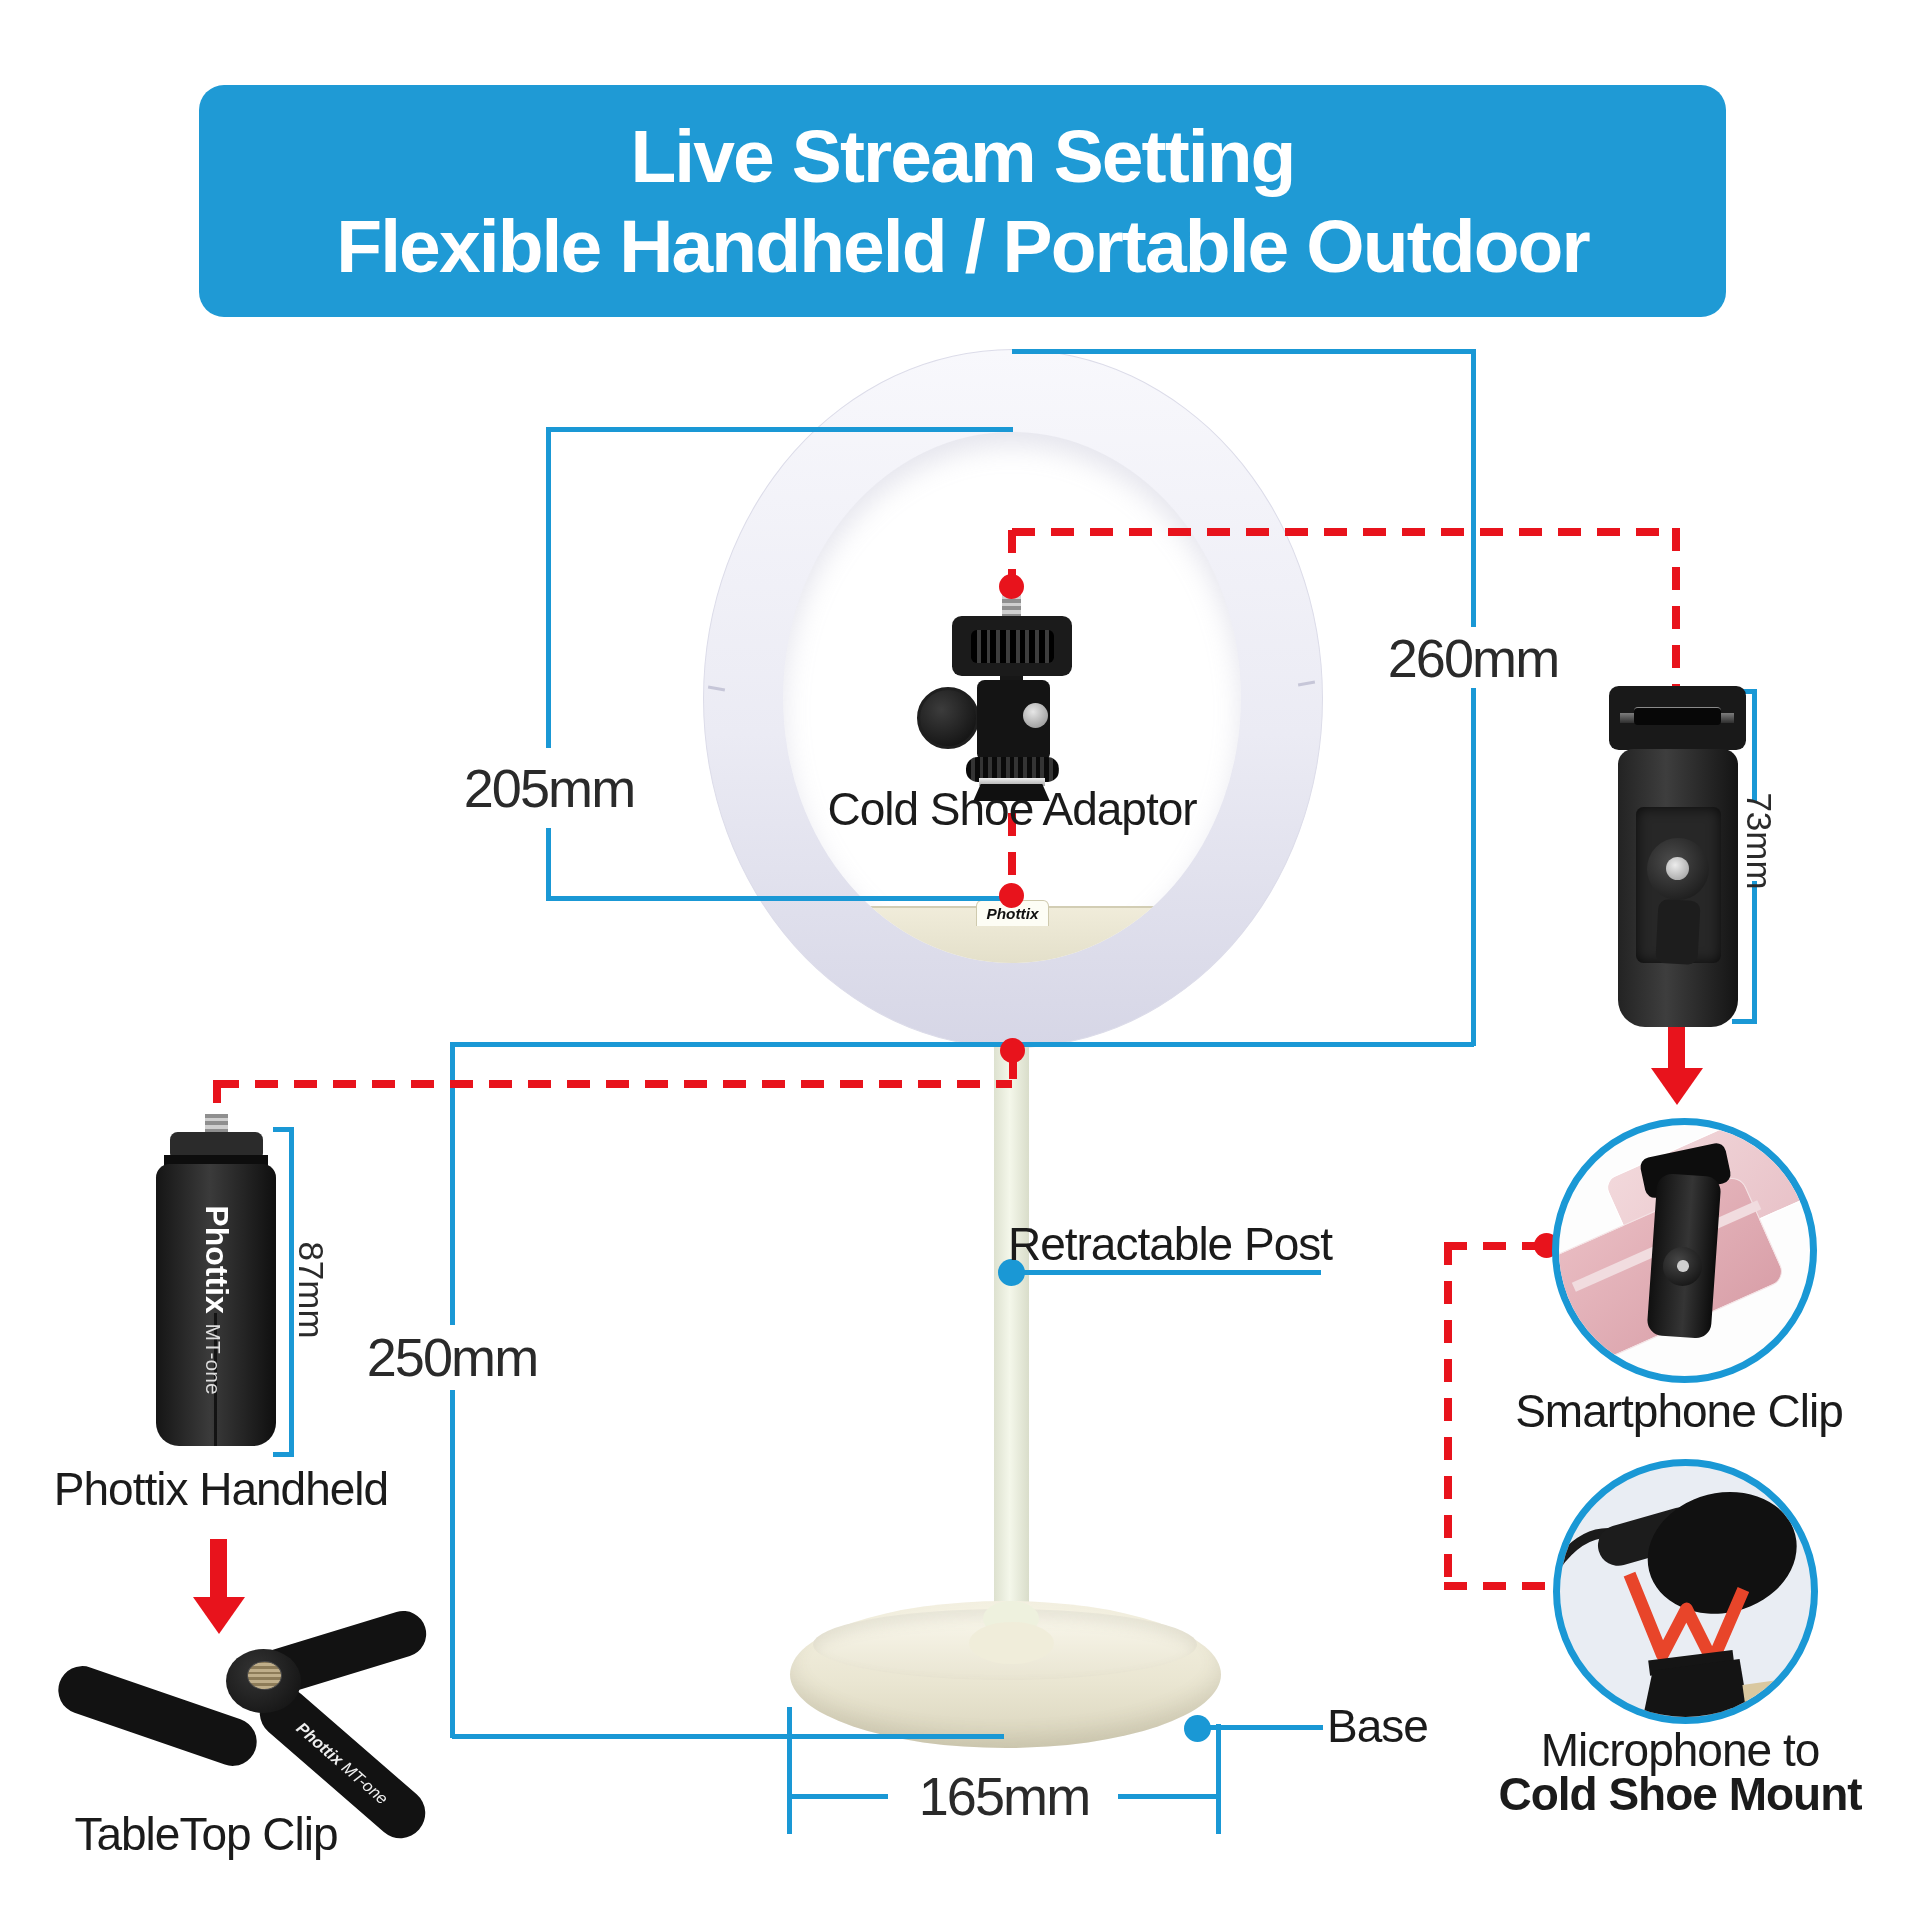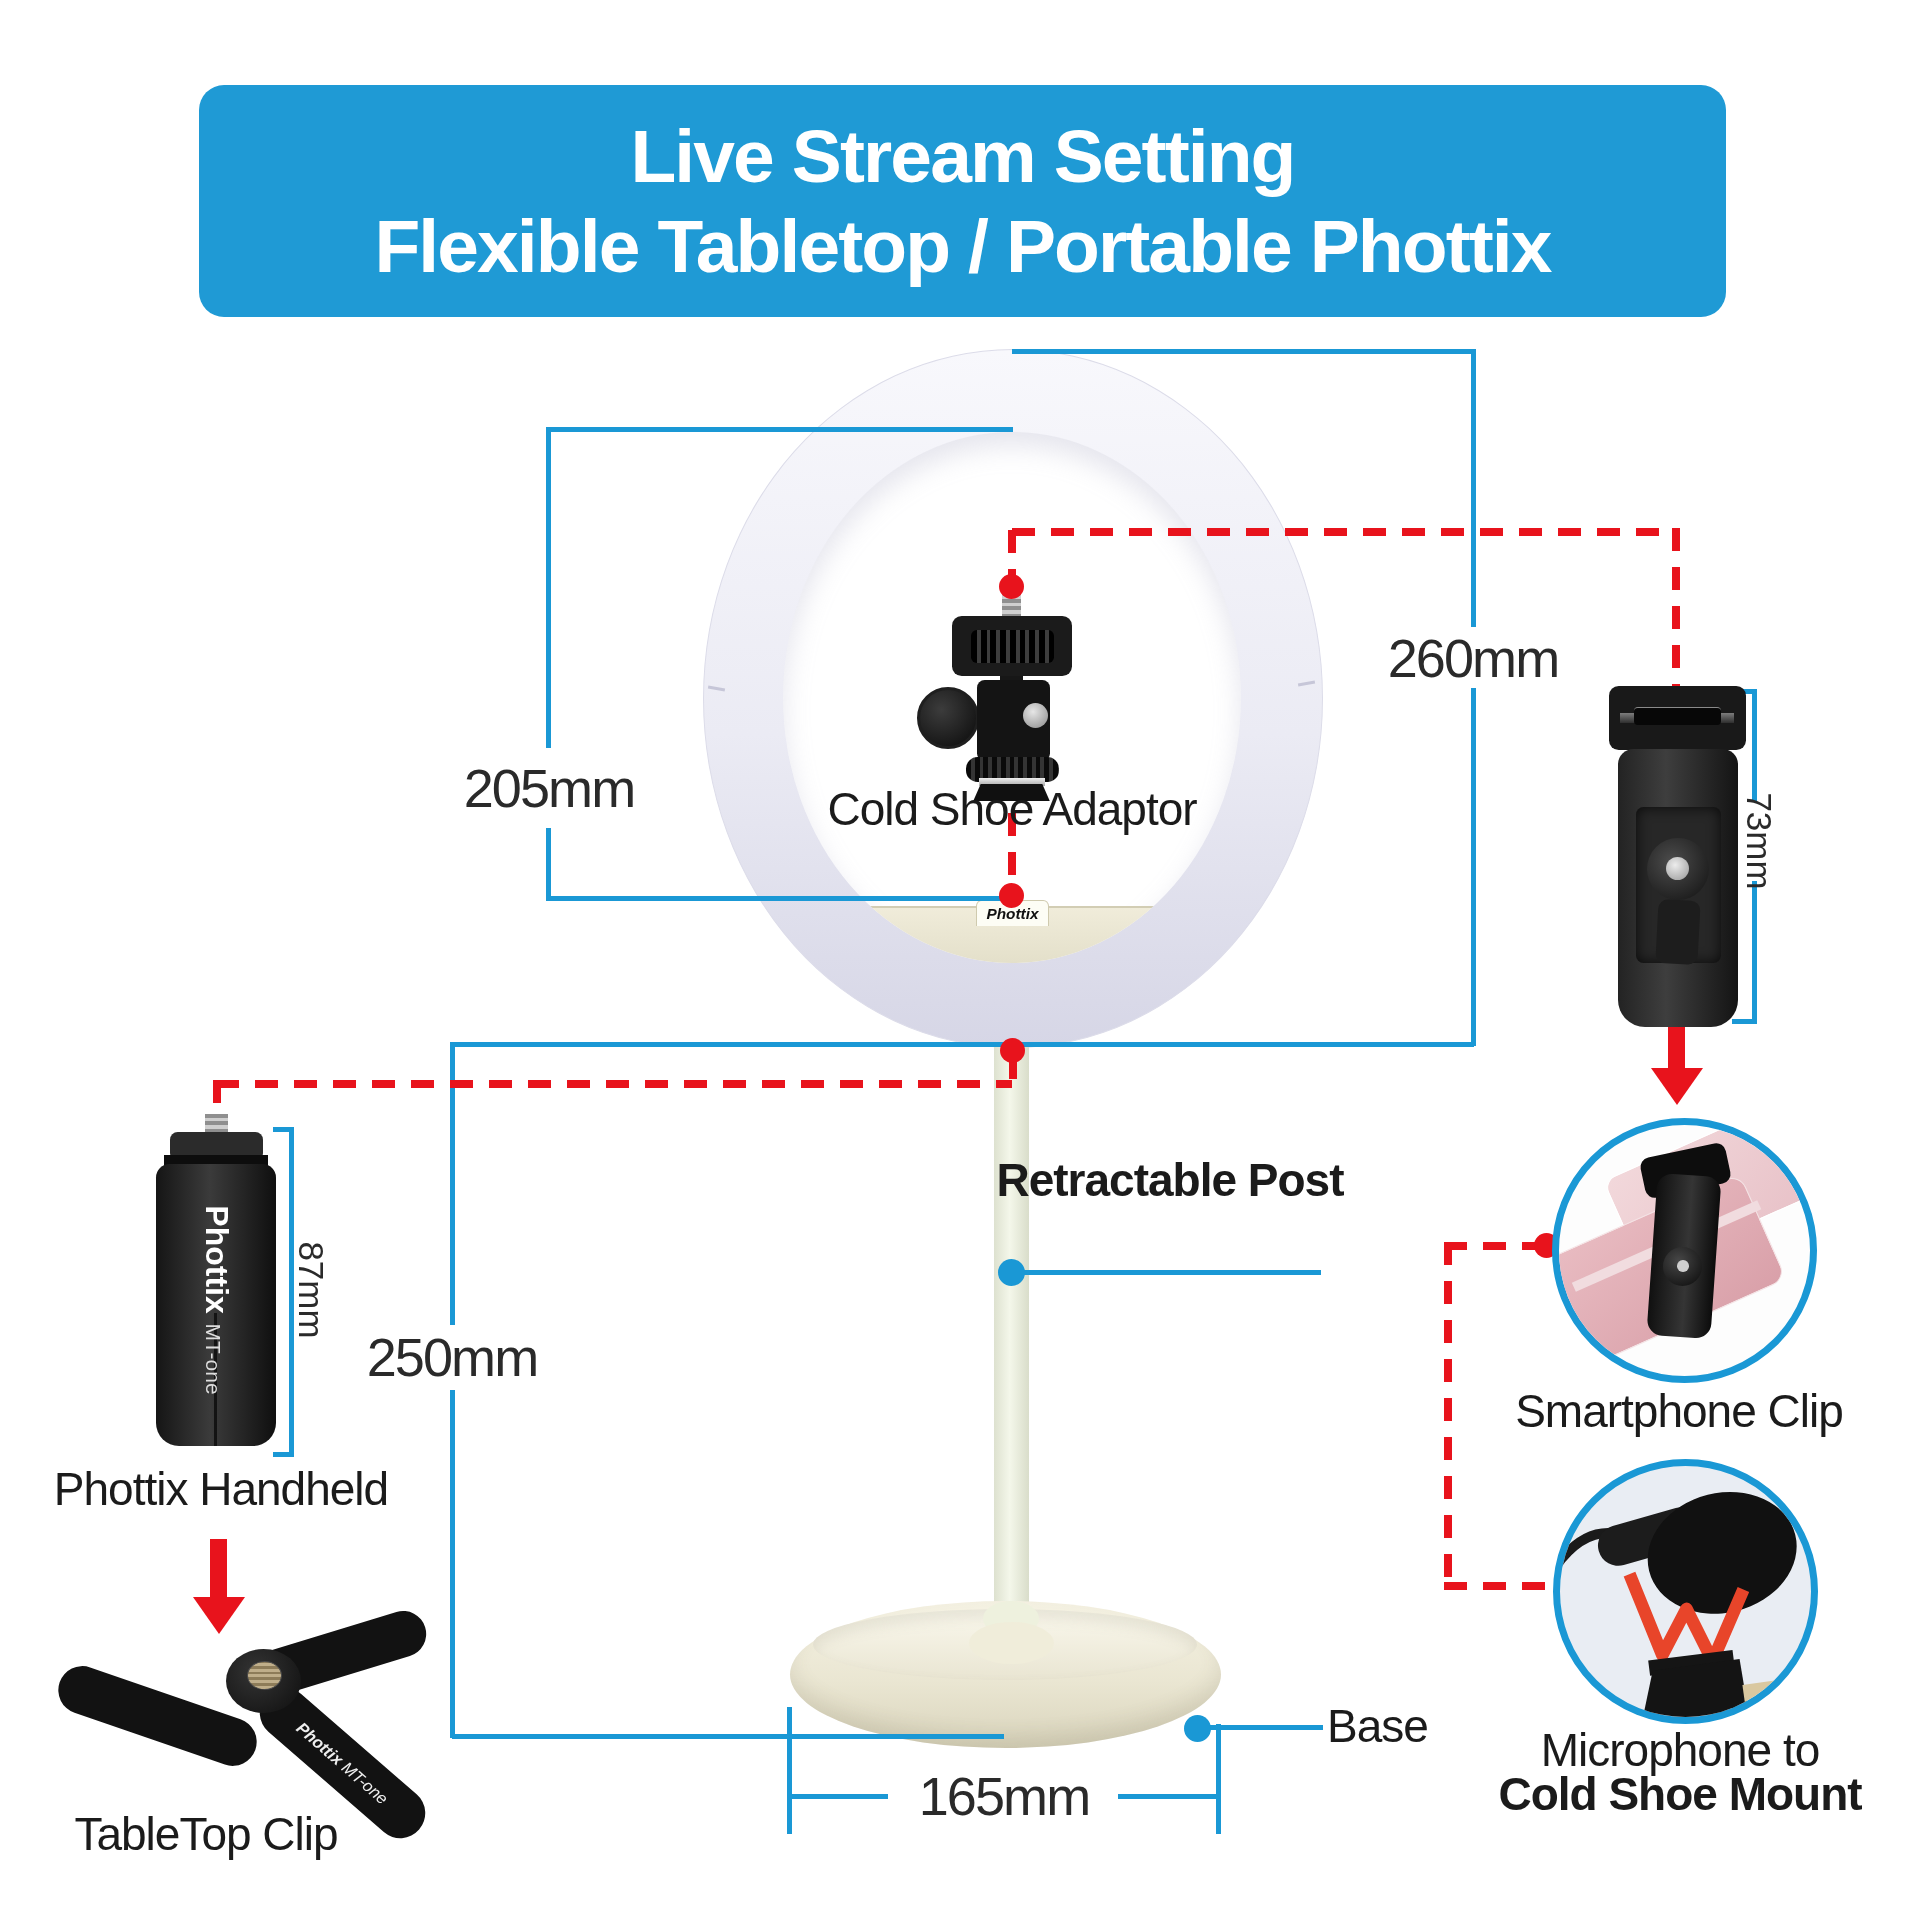--- a/index.html
+++ b/index.html
@@ -114,21 +114,21 @@
   
   .dim{font-size:54px;color:#2a2a2a;letter-spacing:-1.9px;white-space:nowrap;transform:translate(-50%,-50%);}
   .dimsm{font-size:35px;color:#2a2a2a;white-space:nowrap;}
   #t205{left:549px;top:788px;} #t260{left:1473px;top:658px;}
   #t250{left:452px;top:1357px;} #t165{left:1004px;top:1796px;}
   #t87{left:311px;top:1290px;transform:translate(-50%,-50%) rotate(90deg);}
   #t73{left:1759px;top:841px;transform:translate(-50%,-50%) rotate(90deg);}
 
   .lbl{font-size:46px;color:#1b1b1b;white-space:nowrap;transform:translate(-50%,-50%);letter-spacing:-1px;}
   #t-coldshoe{left:1012px;top:809px;}
-  #t-retract{left:1170px;top:1180px;font-weight:bold;}
+  #t-retract{left:1170px;top:1244px;}
   #t-base{left:1327px;top:1726px;transform:translate(0,-50%);}
   #t-selfie{left:221px;top:1489px;}
   #t-tabletop{left:206px;top:1834px;}
   #t-clip{left:1679px;top:1411px;}
   #t-mic1{left:1680px;top:1750px;} #t-mic2{left:1680px;top:1794px;font-weight:bold;}
 
   
   #sh-screw{left:205px;top:1114px;width:23px;height:19.3px;}
   #sh-cap{left:170px;top:1132px;width:93px;height:25px;background:#2b2b2b;border-radius:7.7px 7.7px 3.9px 3.9px;}
   #sh-ring{left:164px;top:1155px;width:104px;height:11.6px;background:#0d0d0d;}
@@ -185,21 +185,21 @@
   
   #mic-svg{left:0;top:0;}
 </style>
 </head>
 <body>
 
 <div id="stage">
 
   <div id="header" class="abs">
     <div class="hline">Live Stream Setting</div>
-    <div class="hline">Flexible Tabletop / Portable Phottix</div>
+    <div class="hline">Flexible Handheld / Portable Outdoor</div>
   </div>
 
   <div id="ring-outer" class="abs"></div>
   <div id="ring-inner" class="abs">
     <div id="ring-shelf"></div>
   </div>
   <div id="notch-l" class="abs notch"></div>
   <div id="notch-r" class="abs notch"></div>
   <div id="phottix-tab" class="abs">
     <span>Phottix</span>

